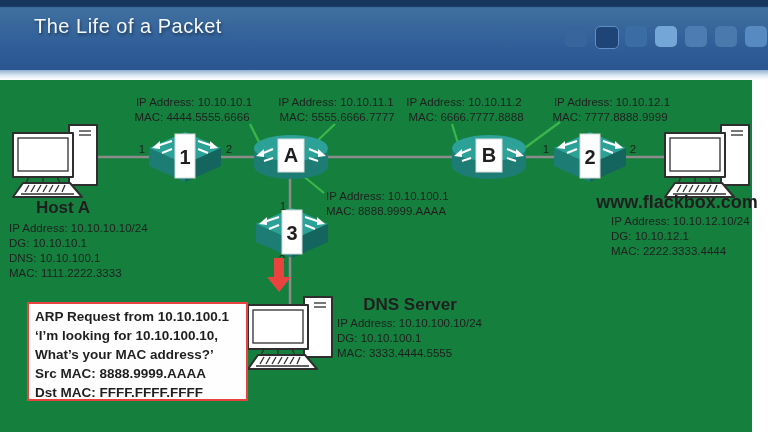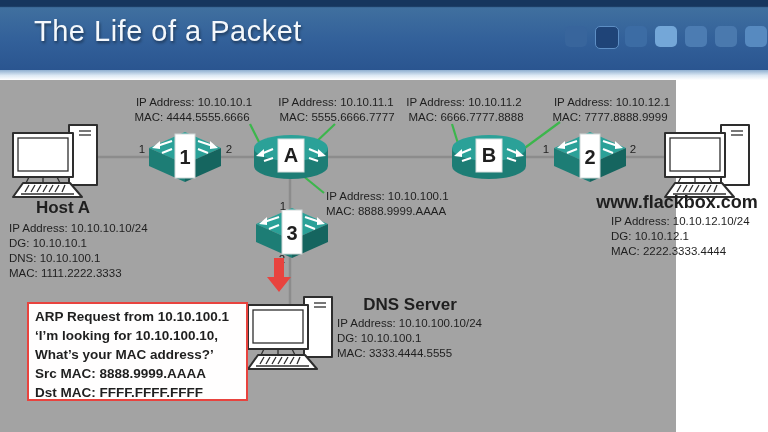--- a/index.html
+++ b/index.html
@@ -1,25 +1,25 @@
 <!DOCTYPE html>
 <html><head>
 <meta charset="utf-8">
 <style>
   html,body{margin:0;padding:0;background:#fff;}
   body{width:768px;height:432px;overflow:hidden;font-family:"Liberation Sans",sans-serif;position:relative;}
   .header{position:relative;width:768px;height:70px;
     background:linear-gradient(180deg,#16365e 0%,#16365e 9%,#40709f 11%,#33619a 55%,#2a5590 100%);}
-  .header-title{position:absolute;left:34px;top:15px;font-size:29px;font-weight:400;color:#f4f8fc;
+  .header-title{position:absolute;left:34px;top:15px;font-size:20px;font-weight:400;color:#f4f8fc;
     letter-spacing:.5px;text-shadow:1px 2px 3px rgba(0,0,0,.45);}
   .header-squares{position:absolute;top:0;left:0;width:768px;height:70px;overflow:hidden;}
   .hsq{position:absolute;top:26px;width:22px;height:21px;border-radius:5px;}
   .hsq.outlined{border:1px solid #5d8ec4;}
   .header-shine{width:768px;height:10px;background:linear-gradient(180deg,#8fafd0 0%,#dde9f4 55%,#ffffff 100%);}
-  .diagram-wrap{width:676px;height:352px;background:#a3a3a3;}
+  .diagram-wrap{width:752px;height:352px;background:#15803d;}
   svg text{font-family:"Liberation Sans",sans-serif;fill:#1f1f1f;}
   .ln{fill:#ffffff;stroke:#2e2e2e;stroke-width:2;stroke-linejoin:round;}
   .lnt{fill:none;stroke:#2e2e2e;stroke-width:1.3;}
   .wire{stroke:#8c8c8c;stroke-width:2.5;fill:none;}
   .callout{stroke:#3cb64c;stroke-width:2.2;fill:none;}
   .warr{stroke:#ffffff;stroke-width:2;fill:none;}
   .iplbl{font-size:11.5px;}
   .info{font-size:11.5px;}
   .devname{font-size:17px;font-weight:bold;}
   .webname{font-size:18px;font-weight:bold;}

